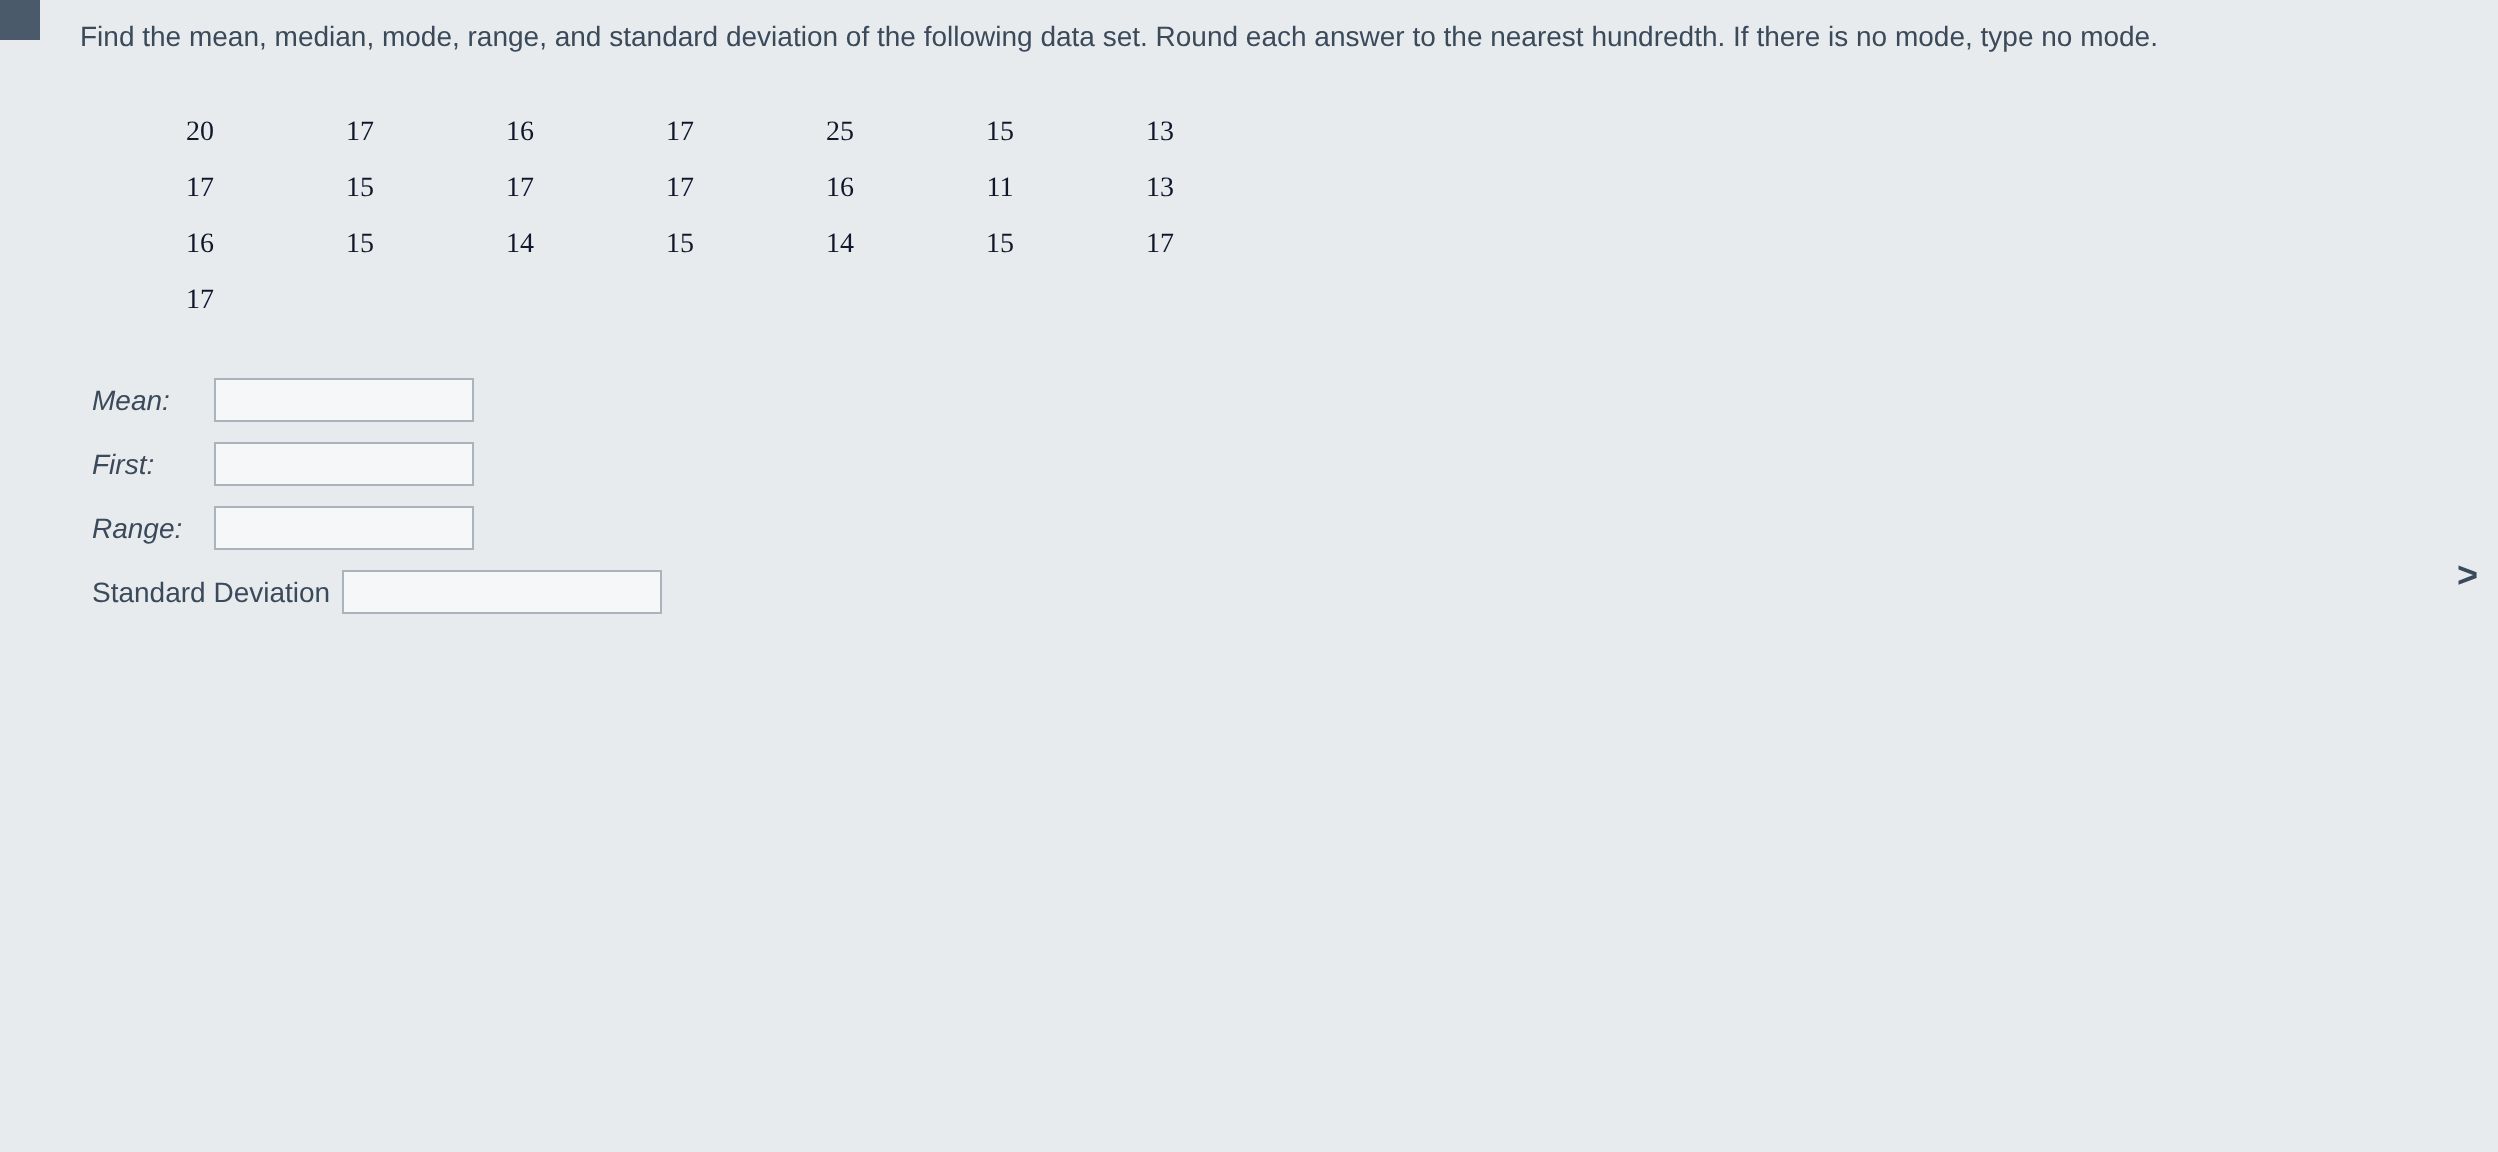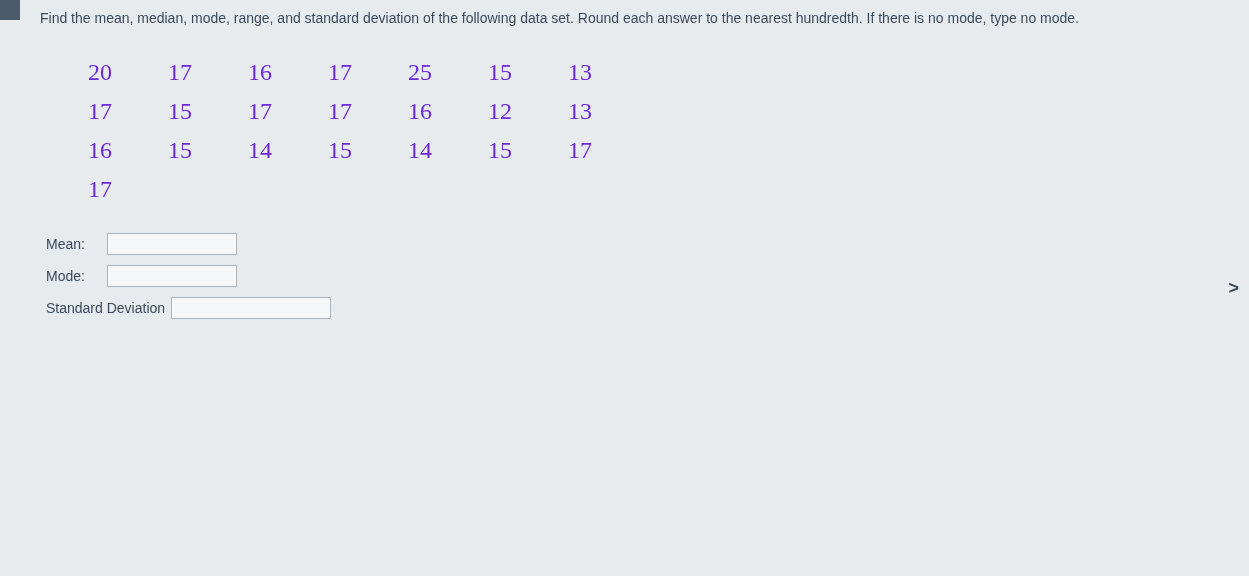--- a/index.html
+++ b/index.html
@@ -44,38 +44,39 @@
     .data-grid {
       margin-left: 20px;
       margin-bottom: 30px;
     }
     .data-row {
       display: flex;
       margin-bottom: 12px;
     }
     .data-cell {
       font-family: Georgia, 'Times New Roman', serif;
-      font-size: 24px;
-      color: #6d28d9;
+      font-size: 14px;
+      color: #0f172a;
       width: 80px;
       text-align: center;
     }
     .answers {
       margin-left: 6px;
     }
     .answer-row {
       display: flex;
       align-items: center;
       margin-bottom: 10px;
       font-size: 14px;
       color: #3a4a5a;
     }
     .answer-label {
       min-width: 55px;
       margin-right: 6px;
+      font-style: italic;
     }
     .answer-label-long {
       margin-right: 6px;
     }
     .answer-input {
       height: 22px;
       width: 130px;
       border: 1px solid #aab4bf;
       background: #f5f7f9;
       padding: 2px 4px;
@@ -113,21 +114,21 @@
       <span class="data-cell">25</span>
       <span class="data-cell">15</span>
       <span class="data-cell">13</span>
     </div>
     <div class="data-row">
       <span class="data-cell">17</span>
       <span class="data-cell">15</span>
       <span class="data-cell">17</span>
       <span class="data-cell">17</span>
       <span class="data-cell">16</span>
-      <span class="data-cell">12</span>
+      <span class="data-cell">11</span>
       <span class="data-cell">13</span>
     </div>
     <div class="data-row">
       <span class="data-cell">16</span>
       <span class="data-cell">15</span>
       <span class="data-cell">14</span>
       <span class="data-cell">15</span>
       <span class="data-cell">14</span>
       <span class="data-cell">15</span>
       <span class="data-cell">17</span>
@@ -136,21 +137,25 @@
       <span class="data-cell">17</span>
     </div>
   </div>
 
   <div class="answers">
     <div class="answer-row">
       <span class="answer-label">Mean:</span>
       <input type="text" class="answer-input" style="">
     </div>
     <div class="answer-row">
-      <span class="answer-label">Mode:</span>
+      <span class="answer-label">First:</span>
+      <input type="text" class="answer-input" style="">
+    </div>
+    <div class="answer-row">
+      <span class="answer-label">Range:</span>
       <input type="text" class="answer-input" style="">
     </div>
     <div class="answer-row">
       <span class="answer-label-long">Standard Deviation</span>
       <input type="text" class="answer-input answer-input-long" style="">
     </div>
   </div>
 </div>
 
 <div class="nav-arrow">&gt;</div>

